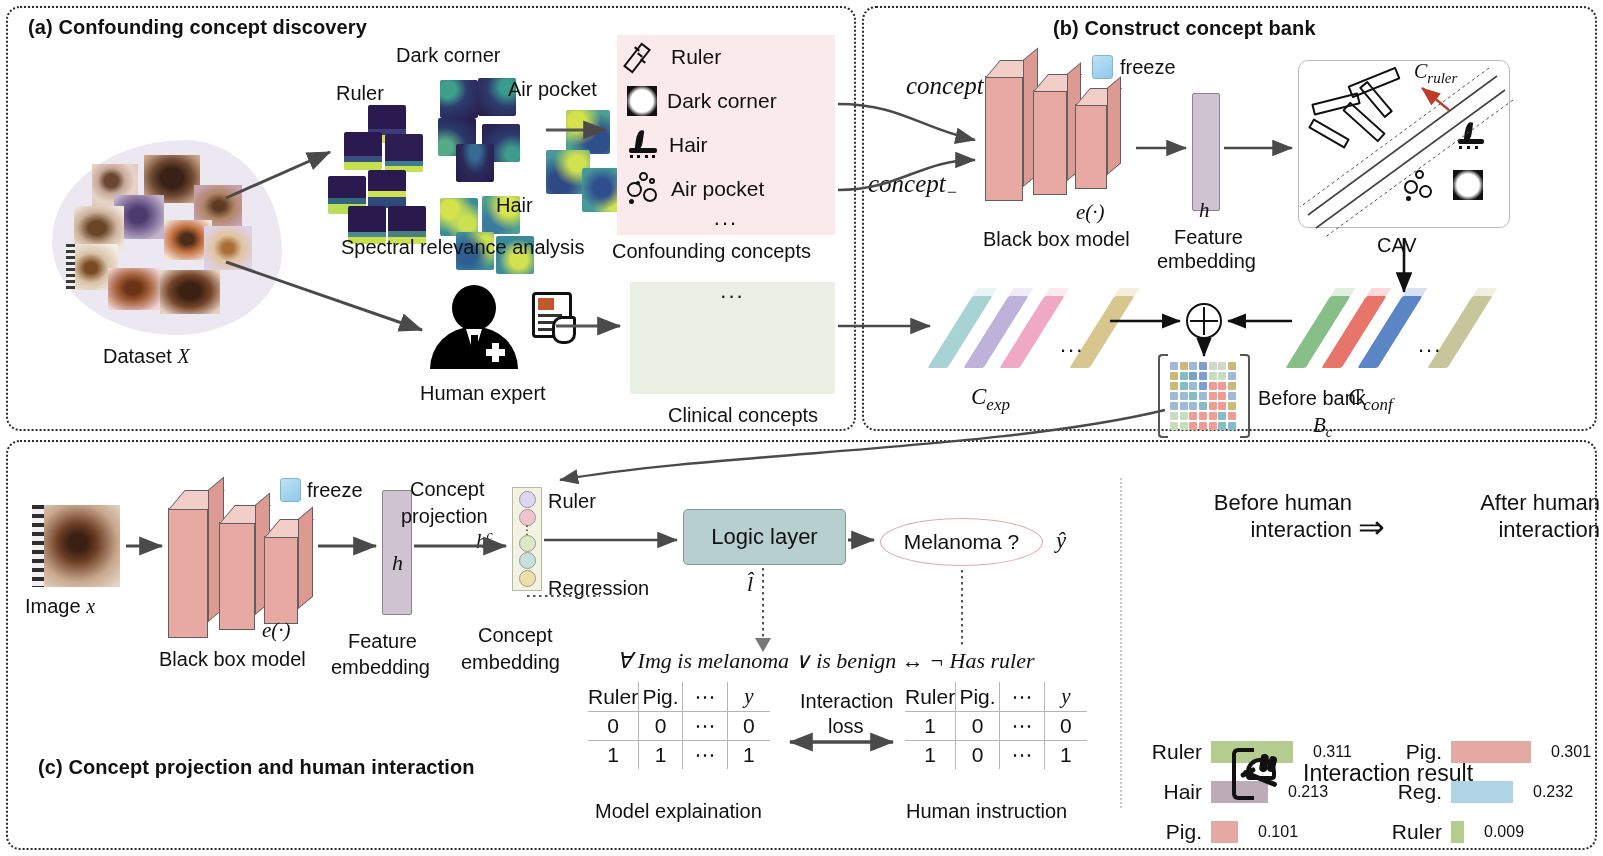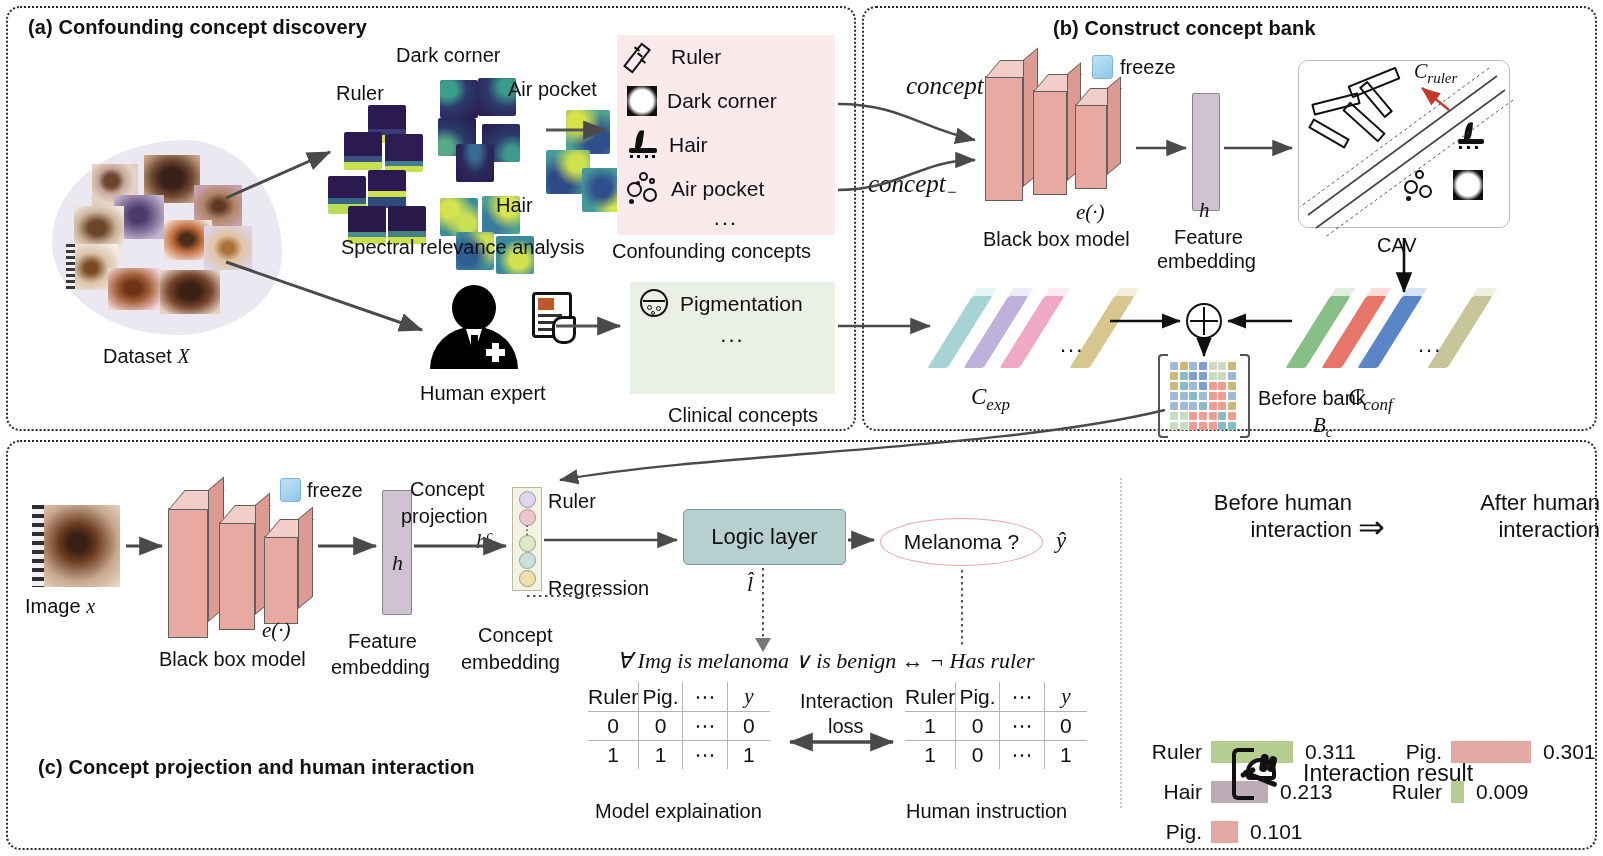--- a/index.html
+++ b/index.html
@@ -80,21 +80,21 @@
   table.t tr td:first-child, table.t tr th:first-child { border-left:none; }
   table.t tr td:last-child, table.t tr th:last-child { border-right:none; }
   table.t tr:last-child td { border-bottom:none; }
   .tcap { position:absolute; font-size:20px; }
 
   
   .chart { position:absolute; }
   .brow { display:flex; align-items:center; height:40px; }
   .bname { font-size:21px; text-align:right; padding-right:9px; }
   .bbar { height:22px; }
-  .bval { font-size:21px; padding-left:12px; white-space:nowrap; }
+  .bval { font-size:16px; padding-left:20px; white-space:nowrap; }
   .chead { font-size:22px; text-align:right; line-height:1.22; }
 </style>
 </head>
 <body>
 
 <div class="panel" id="panel-a"></div>
 <div class="abs ptitle" style="left:28px;top:16px;">(a) Confounding concept discovery</div>
 
 <div class="abs" id="blob"></div>
 <div class="abs" style="left:52px;top:140px;width:230px;height:195px;">
@@ -224,30 +224,20 @@
       <span style="position:absolute;left:2px;top:27px;width:5px;height:5px;background:#111;border-radius:50%;"></span>
       <span style="position:absolute;left:9px;top:9px;width:4px;height:4px;background:#111;border-radius:50%;"></span>
     </span>
     <span class="txt">Air pocket</span>
   </div>
   <div class="dots" style="margin-top:-6px;">...</div>
 </div>
 <div class="abs lbl" style="left:612px;top:240px;">Confounding concepts</div>
 
 <div class="abs" id="clin-box">
-  <div class="crow">
-    <span style="width:30px;height:30px;position:relative;display:inline-block;">
-      <span style="position:absolute;left:0;top:0;width:28px;height:28px;border:2.2px solid #111;border-radius:50%;"></span>
-      <span style="position:absolute;left:3px;top:11px;width:22px;height:2px;background:#111;"></span>
-      <span style="position:absolute;left:7px;top:16px;width:5px;height:5px;border:1.6px solid #111;border-radius:50%;"></span>
-      <span style="position:absolute;left:16px;top:17px;width:5px;height:5px;border:1.6px solid #111;border-radius:50%;"></span>
-      <span style="position:absolute;left:11px;top:22px;width:4px;height:4px;border:1.5px solid #111;border-radius:50%;"></span>
-    </span>
-    <span class="txt">Pigmentation</span>
-  </div>
   <div class="dots" style="margin-top:-4px;">...</div>
 </div>
 <div class="abs lbl" style="left:668px;top:404px;">Clinical concepts</div>
 
 <div class="panel" id="panel-b"></div>
 <div class="abs ptitle" style="left:1053px;top:17px;">(b) Construct concept bank</div>
 
 <div class="abs mathit" style="left:906px;top:72px;font-size:25px;">
   <span>concept</span><sub style="font-size:18px;">+</sub>
 </div>
@@ -563,20 +553,25 @@
   <div class="chead">After human interaction</div>
 </div>
 <div class="abs" style="left:1385px;top:556px;width:215px;height:170px;">
   <div class="axis" style="left:66px;top:0;height:170px;"></div>
   <div class="brow" style="margin-top:6px;">
     <div class="bname" style="width:66px;">Pig.</div>
     <div class="bbar" style="width:80px;background:#e3a9a2;"></div>
     <div class="bval">0.301</div>
   </div>
   <div class="brow">
+    <div class="bname" style="width:66px;">Reg.</div>
+    <div class="bbar" style="width:62px;background:#aed4e6;"></div>
+    <div class="bval">0.232</div>
+  </div>
+  <div class="brow">
     <div class="bname" style="width:66px;">Ruler</div>
     <div class="bbar" style="width:13px;background:#b5cd8e;"></div>
     <div class="bval">0.009</div>
   </div>
   <div class="brow">
     
     
     
   </div>
 </div>

